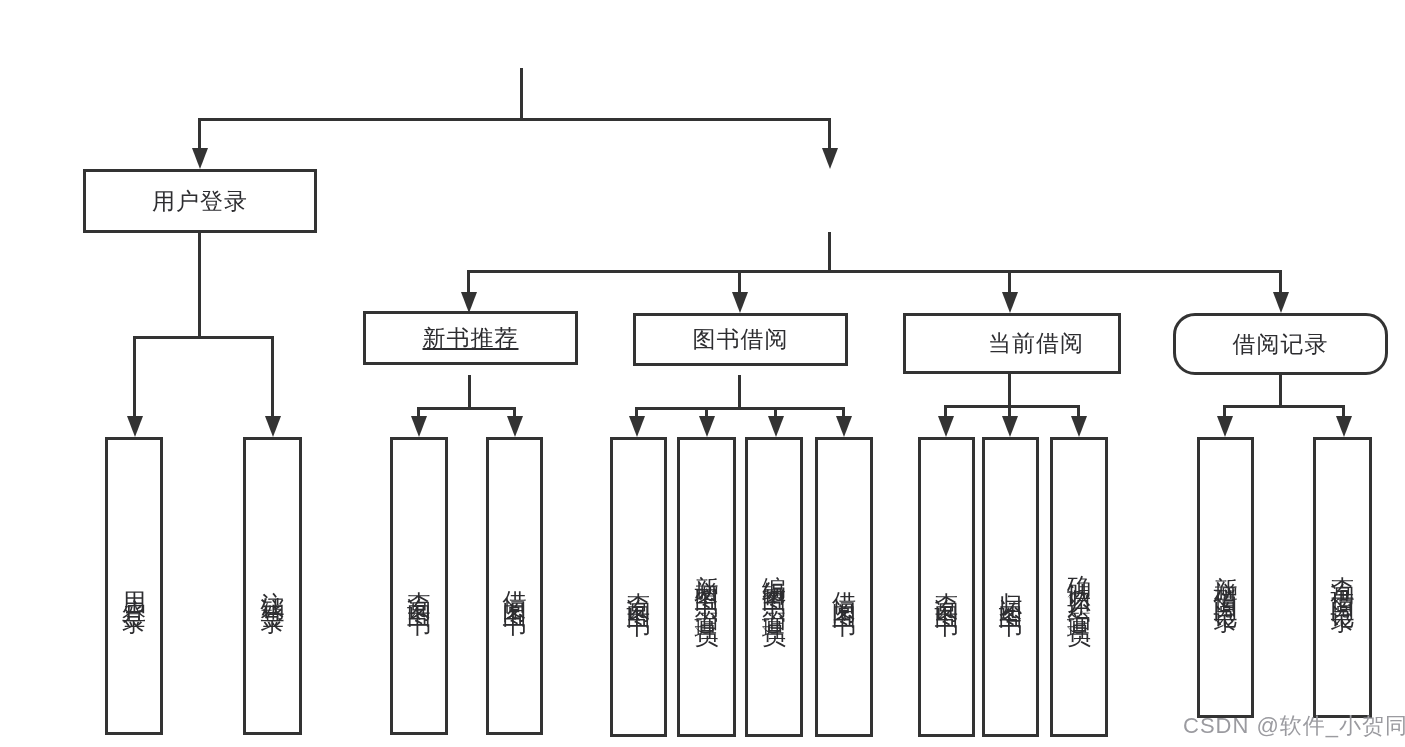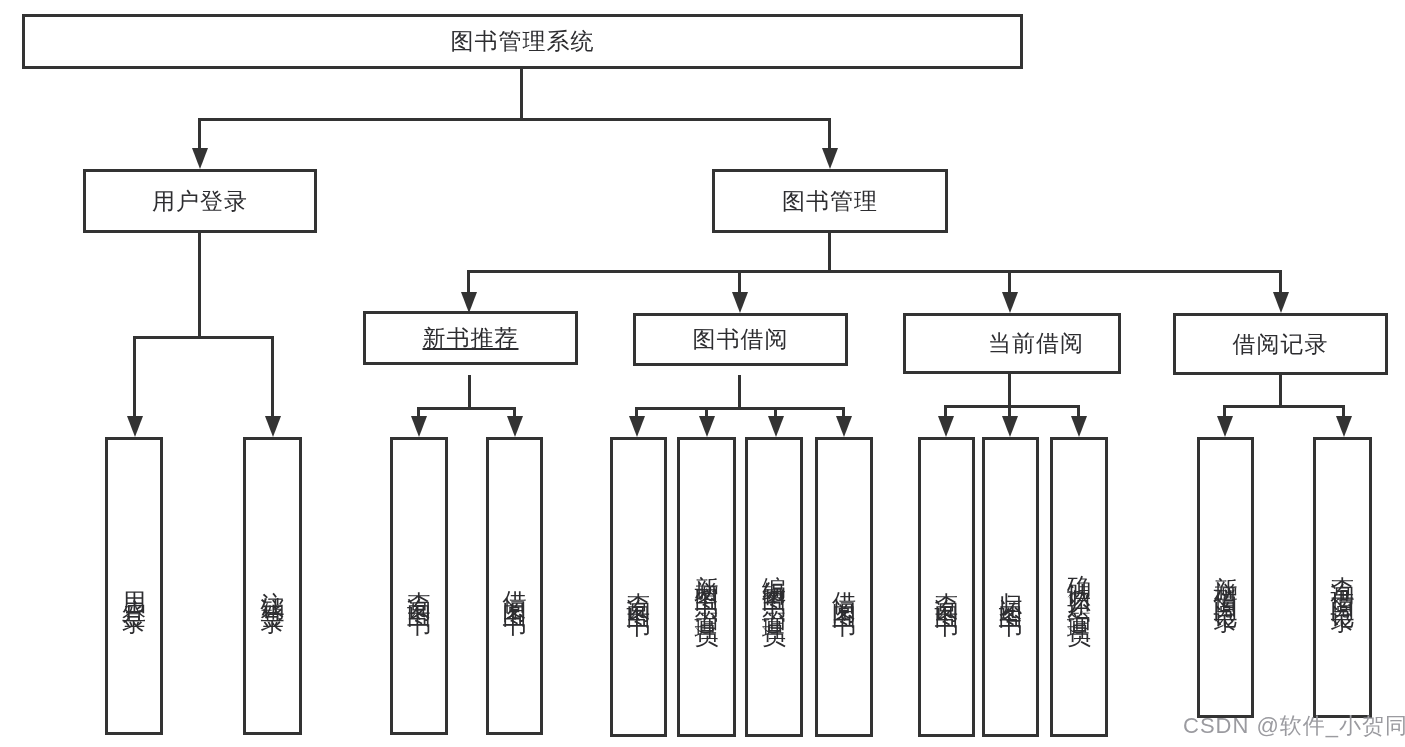--- a/index.html
+++ b/index.html
@@ -87,41 +87,35 @@
   <div class="hline" style="left:944px;top:405px;width:136px;"></div>
   <div class="vline" style="left:944px;top:405px;height:14px;"></div>
   <div class="vline" style="left:1008px;top:405px;height:14px;"></div>
   <div class="vline" style="left:1077px;top:405px;height:14px;"></div>
 
   <div class="vline" style="left:1279px;top:375px;height:33px;"></div>
   <div class="hline" style="left:1223px;top:405px;width:122px;"></div>
   <div class="vline" style="left:1223px;top:405px;height:14px;"></div>
   <div class="vline" style="left:1342px;top:405px;height:14px;"></div>
 
-  <div class="box hbox" style="left:22px;top:14px;width:1001px;height:55px;">
-    <span>图书管理系统</span>
-  </div>
 
   <div class="box hbox" style="left:83px;top:169px;width:234px;height:64px;">
     <span>用户登录</span>
-  </div>
-  <div class="box hbox" style="left:712px;top:169px;width:236px;height:64px;">
-    <span>图书管理</span>
   </div>
 
   <div class="box hbox" style="left:363px;top:311px;width:215px;height:54px;text-decoration:underline;">
     <span>新书推荐</span>
   </div>
   <div class="box hbox" style="left:633px;top:313px;width:215px;height:53px;">
     <span>图书借阅</span>
   </div>
   <div class="box hbox" style="left:903px;top:313px;width:218px;height:61px;padding-left:48px;">
     <span>当前借阅</span>
   </div>
-  <div class="box hbox" style="left:1173px;top:313px;width:215px;height:62px;">
+  <div class="box hbox" style="left:1173px;top:313px;width:215px;height:62px;border-radius:22px;">
     <span>借阅记录</span>
   </div>
 
   <div class="box vbox" style="left:105px;top:437px;width:58px;height:298px;">
     <span class="vtext">用户登录</span>
   </div>
   <div class="box vbox" style="left:243px;top:437px;width:59px;height:298px;">
     <span class="vtext">注销登录</span>
   </div>
 

